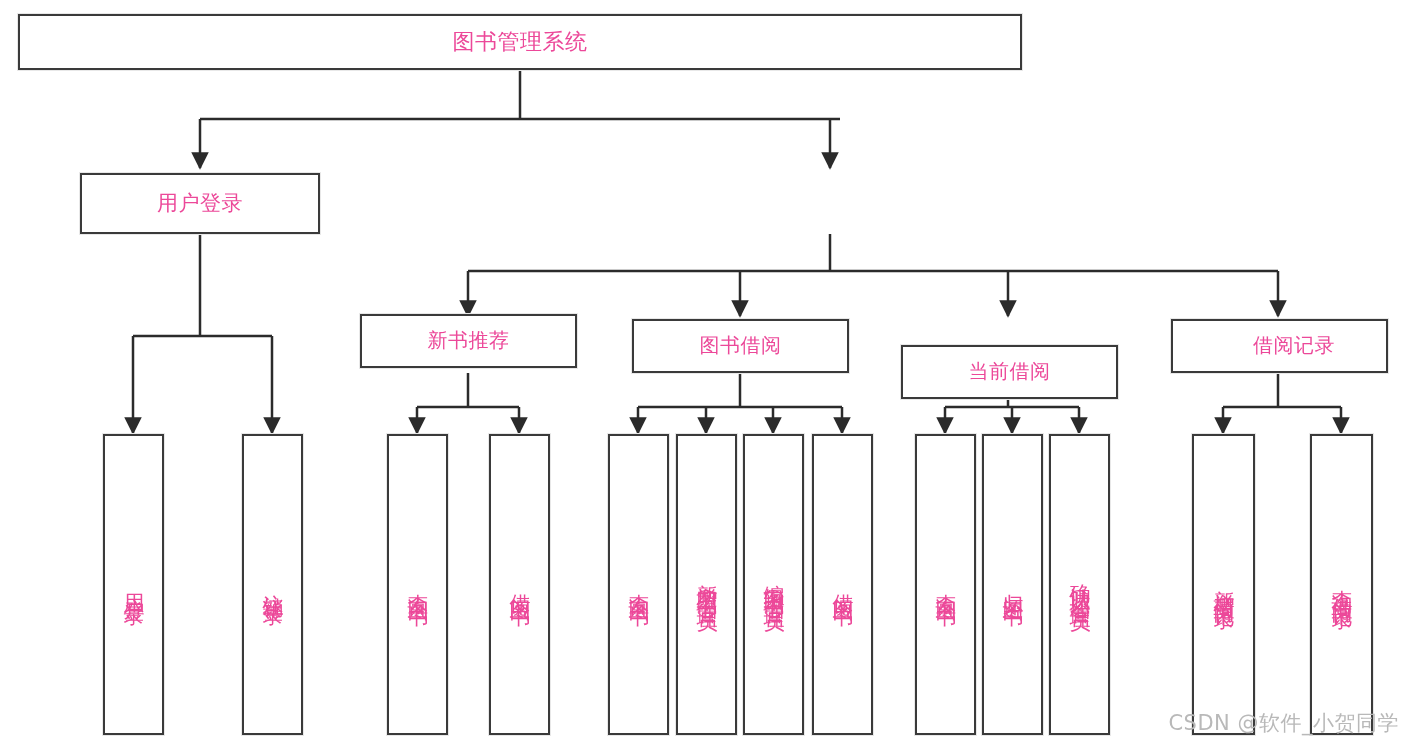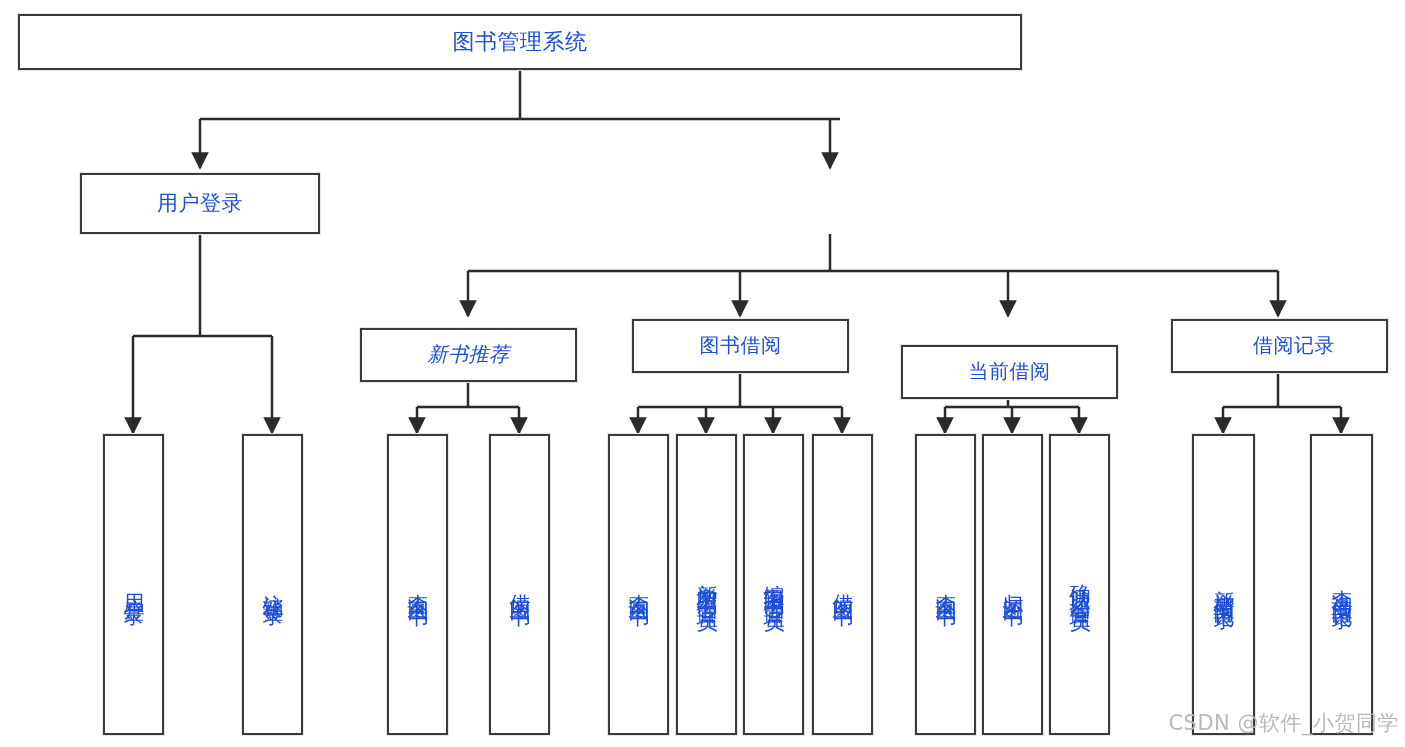--- a/index.html
+++ b/index.html
@@ -25,21 +25,21 @@
   }
   .node {
     position: absolute;
     box-sizing: border-box;
     background: #ffffff;
     border: 2px solid #3a3a3a;
     box-shadow: 0 0 0 1px #e8e8e8;
     display: flex;
     align-items: center;
     justify-content: center;
-    color: #1d4ed8;
+    color: #ec4899;
     z-index: 2;
   }
   .node-label {
     display: block;
     text-align: center;
     line-height: 1.18;
     white-space: nowrap;
   }
   
   .node.horizontal .node-label {
@@ -132,21 +132,21 @@
   </svg>
 
   <div class="node horizontal level-1" style="left:18px; top:14px; width:1004px; height:56px;">
     <span class="node-label">图书管理系统</span>
   </div>
 
   <div class="node horizontal level-2" style="left:80px; top:173px; width:240px; height:61px;">
     <span class="node-label">用户登录</span>
   </div>
 
-  <div class="node horizontal level-3" style="left:360px; top:328px; width:217px; height:54px;font-style:italic;">
+  <div class="node horizontal level-3" style="left:360px; top:314px; width:217px; height:54px;">
     <span class="node-label">新书推荐</span>
   </div>
   <div class="node horizontal level-3" style="left:632px; top:319px; width:217px; height:54px;">
     <span class="node-label">图书借阅</span>
   </div>
   <div class="node horizontal level-3" style="left:901px; top:319px; width:217px; height:54px;margin-top:26px;">
     <span class="node-label">当前借阅</span>
   </div>
   <div class="node horizontal level-3" style="left:1171px; top:319px; width:217px; height:54px;padding-left:29px;">
     <span class="node-label">借阅记录</span>

